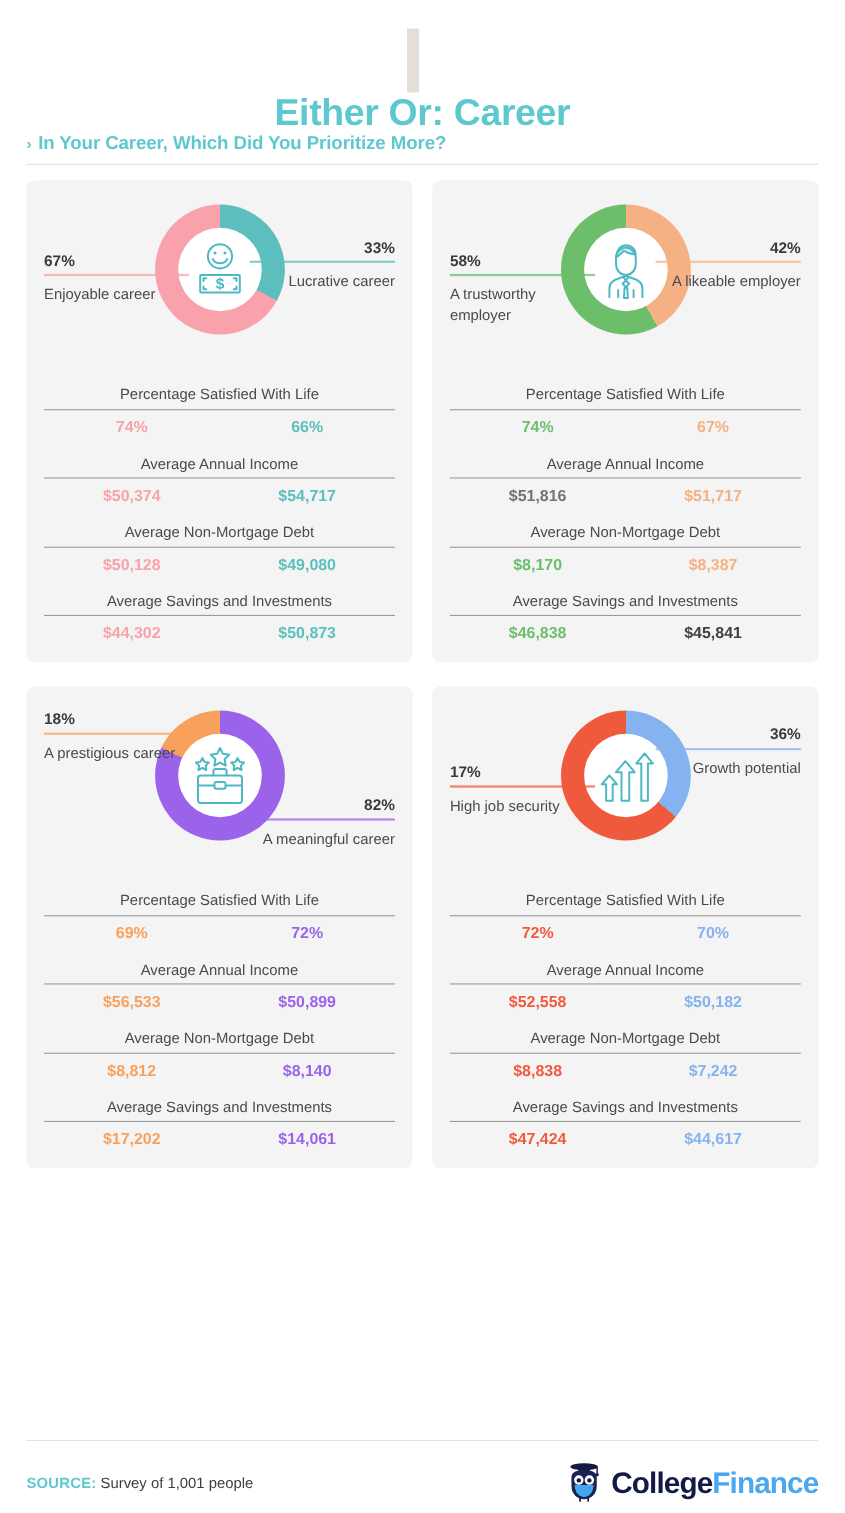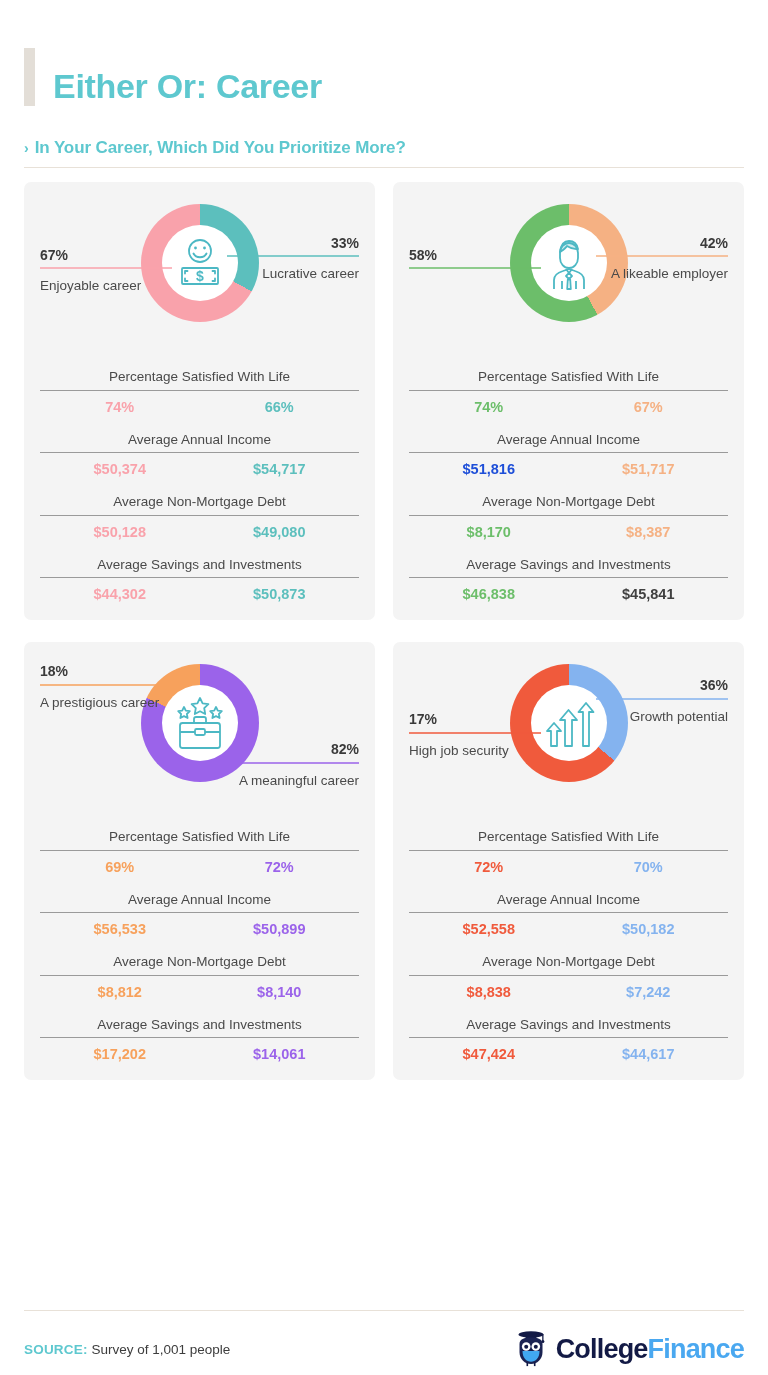--- a/index.html
+++ b/index.html
@@ -18,23 +18,24 @@
     position: relative;
     width: 768px;
     height: 1375px;
     box-sizing: border-box;
     padding: 0 24px;
   }
 
   
   .header {
     display: flex;
-    align-items: flex-end;
-    padding-top: 44px;
+    align-items: center;
+    padding-top: 26px;
     height: 62px;
+    flex-direction: column;
   }
   .title-accent {
     width: 11px;
     height: 58px;
     background: #e3ded7;
     margin-right: 18px;
     flex: none;
   }
   .page-title {
     font-size: 34px;
@@ -290,41 +291,42 @@
       <path d="M24 34 l3 4 l3 -4"></path>
       <path d="M27 38 l-3 3 l3 3 l3 -3 z"></path>
       <path d="M25.8 44.5 h2.4 l0.6 9.5 h-3.6 z"></path>
       <path d="M20 46 v8 M34 46 v8"></path>
     </svg>
             </div>
           </div>
           <div class="leg left" style="top: 52px;">
             <div class="pct">58%</div>
             <div class="leg-line" style="background: rgb(108, 190, 106); opacity: 0.75;"></div>
+            <div class="leg-label">A trustworthy employer</div>
           </div>
           <div class="leg right" style="top: 40px;">
             <div class="pct">42%</div>
             <div class="leg-line" style="background: rgb(245, 177, 131); opacity: 0.75;"></div>
             <div class="leg-label">A likeable employer</div>
           </div>
         </div>
         <div class="stats">
           <div class="stat-row">
             <div class="stat-title">Percentage Satisfied With Life</div>
             <div class="stat-line"></div>
             <div class="stat-values">
               <div style="color: rgb(108, 190, 106);">74%</div>
               <div style="color: rgb(245, 177, 131);">67%</div>
             </div>
           </div>
           <div class="stat-row">
             <div class="stat-title">Average Annual Income</div>
             <div class="stat-line"></div>
             <div class="stat-values">
-              <div style="color: #1d4ed8;">$51,816</div>
+              <div style="color: #737373;">$51,816</div>
               <div style="color: rgb(245, 177, 131);">$51,717</div>
             </div>
           </div>
           <div class="stat-row">
             <div class="stat-title">Average Non-Mortgage Debt</div>
             <div class="stat-line"></div>
             <div class="stat-values">
               <div style="color: rgb(108, 190, 106);">$8,170</div>
               <div style="color: rgb(245, 177, 131);">$8,387</div>
             </div>

